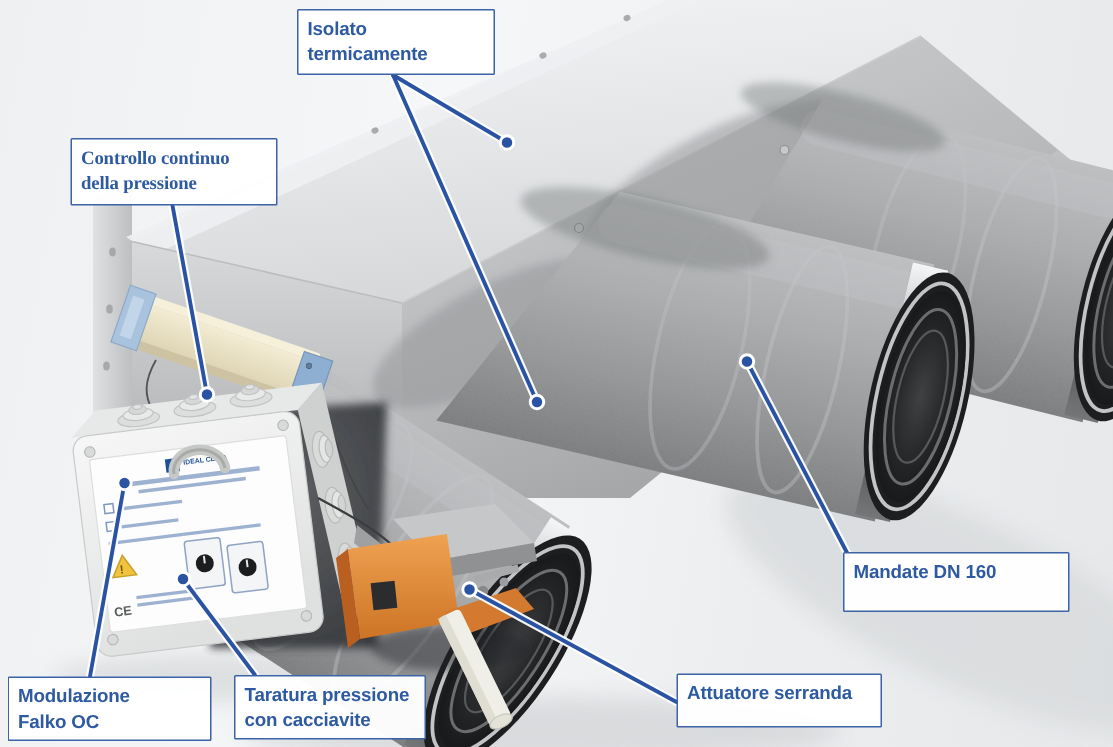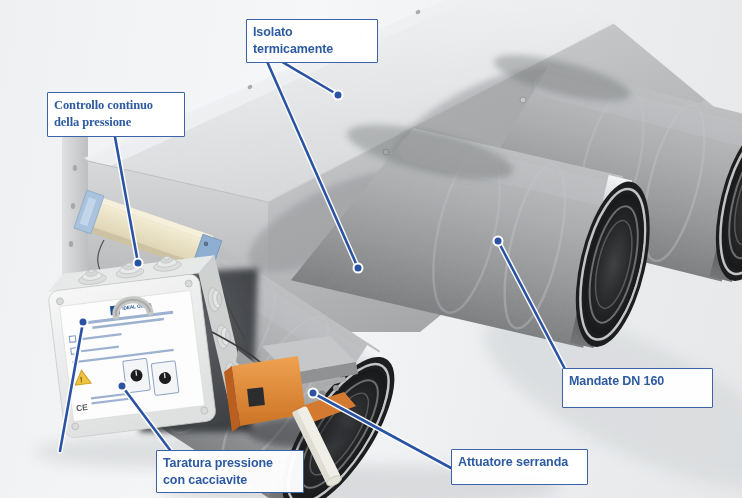--- a/index.html
+++ b/index.html
@@ -4,24 +4,24 @@
 <style>
   html,body{margin:0;padding:0;background:#dfe1e3;}
   #stage{position:relative;width:742px;height:498px;overflow:hidden;
          background:linear-gradient(100deg,#eef0f2 0%,#f6f7f9 38%,#ebedef 72%,#e6e8ea 100%);
          font-family:"Liberation Sans",sans-serif;}
   #scene{position:absolute;left:0;top:0;}
   .callout{position:absolute;background:rgba(255,255,255,.97);border:1.5px solid #3c63a8;
            color:#2d5aa0;font:bold 12.5px/16.5px "Liberation Sans",sans-serif;
            letter-spacing:-.1px;padding:4px 6px;white-space:pre-line;
            box-sizing:border-box;border-radius:1px;}
-  .c-isolato   {left:198px;top:19px;  width:132px;min-height:44px;margin-left:48px;}
+  .c-isolato   {left:198px;top:6px;  width:132px;min-height:44px;}
   .c-controllo {left:47px; top:92px; width:138px;min-height:45px;font-family:Liberation Serif, serif;}
   .c-modulazione{left:5px; top:451px;width:136px;min-height:39px;}
-  .c-taratura  {left:156px;top:450px;width:148px;min-height:39px;}
+  .c-taratura  {left:156px;top:450px;width:128px;min-height:39px;}
   .c-attuatore {left:451px;top:449px;width:137px;height:36px;}
   .c-mandate   {left:562px;top:368px;width:151px;height:40px;}
 </style>
 </head>
 <body>
 
 <div id="stage">
 <svg id="scene" width="742" height="498" viewBox="0 0 742 498">
 <defs>
   <linearGradient id="gTop" x1="0" y1="0" x2="0.25" y2="1">
@@ -317,17 +317,19 @@
           <circle cx="313" cy="393" r="4.5"></circle>
     <circle cx="498" cy="241" r="4.5"></circle>
   </g>
 </g>
 </svg>
 
 <div class="callout c-isolato">Isolato
 termicamente</div>
 <div class="callout c-controllo">Controllo continuo
 della pressione</div>
+<div class="callout c-modulazione">Modulazione
+Falko OC</div>
 <div class="callout c-taratura">Taratura pressione
 con cacciavite</div>
 <div class="callout c-attuatore">Attuatore serranda</div>
 <div class="callout c-mandate">Mandate DN 160</div>
 </div>
 
 </body></html>

